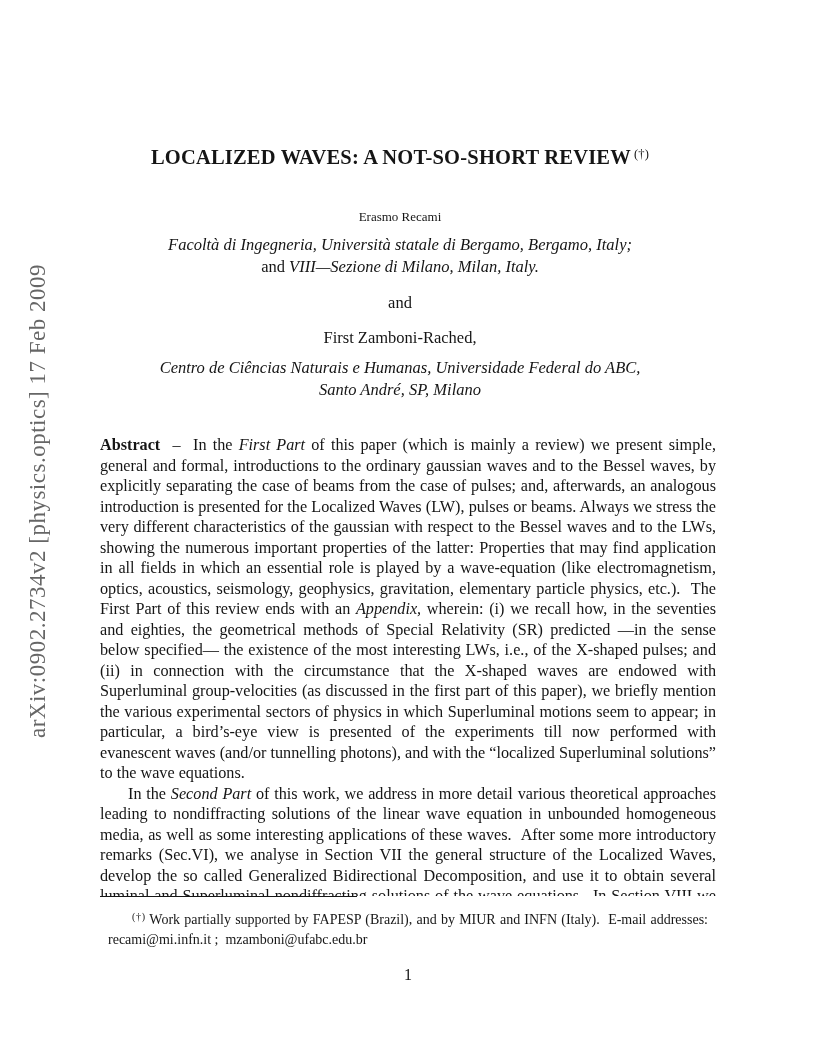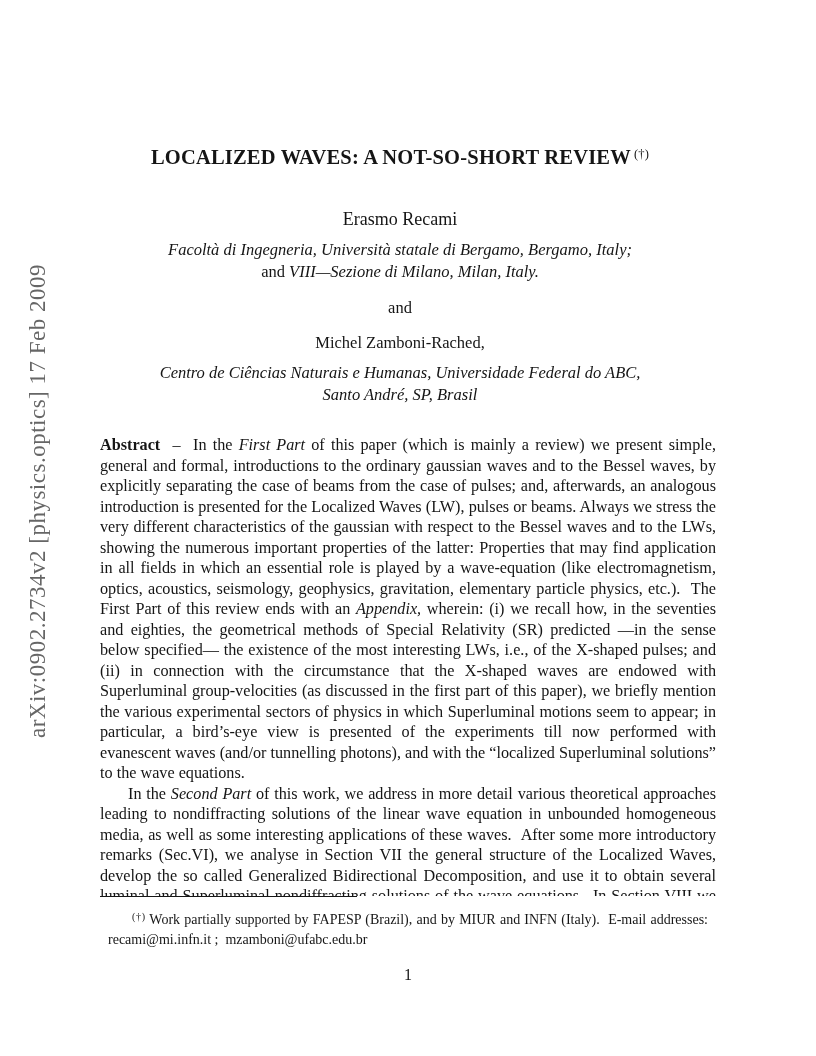--- a/index.html
+++ b/index.html
@@ -37,21 +37,21 @@
     left:92px;top:146px;width:616px;
     text-align:center;
   }
   .title{
     font-size:20.5px;
     font-weight:bold;
     letter-spacing:0.2px;
     margin:0 0 40px 0;
   }
   .title sup{font-size:12.5px;font-weight:normal;vertical-align:6px;margin-left:3px;}
-  .author{font-size:18px;margin:0 0 9px 0;}
+  .author{font-size:13px;margin:0 0 9px 0;}
   .affiliation{font-size:16.5px;font-style:italic;line-height:22px;margin:0;font-family:Liberation Serif, serif;}
   .affiliation .roman{font-style:normal;}
   .connector{font-size:16.5px;margin:15px 0 15px 0;}
   .author2{font-size:16.5px;margin:0 0 9px 0;}
   
   .body-text{
     position:absolute;
     left:100px;top:399px;width:616px;
     height:497px;overflow:hidden;
     font-size:16.2px;
@@ -98,24 +98,24 @@
   <div class="header">
     <h1 class="title"><span>LOCALIZED WAVES: A NOT-SO-SHORT REVIEW</span><sup>(†)</sup></h1>
 
     <p class="author">Erasmo Recami</p>
 
     <p class="affiliation"><span>Facoltà di Ingegneria, Università statale di Bergamo, Bergamo, Italy;</span><br>
       <span class="roman">and </span><span>VIII—Sezione di Milano, Milan, Italy.</span></p>
 
     <p class="connector">and</p>
 
-    <p class="author2">Michel Zamboni-Rached,</p>
+    <p class="author2">First Zamboni-Rached,</p>
 
     <p class="affiliation"><span>Centro de Ciências Naturais e Humanas, Universidade Federal do ABC,</span><br>
-      <span>Santo André, SP, Brasil</span></p>
+      <span>Santo André, SP, Milano</span></p>
   </div>
 
   <div class="body-text">
     <p><span class="abstract-label">Abstract</span><span>&nbsp; –&nbsp; In the </span><span class="it">First Part</span><span> of this paper (which is mainly a review) we present simple, general and formal, introductions to the ordinary gaussian waves and to the Bessel waves, by explicitly separating the case of beams from the case of pulses; and, afterwards, an analogous introduction is presented for the Localized Waves (LW), pulses or beams. Always we stress the very different characteristics of the gaussian with respect to the Bessel waves and to the LWs, showing the numerous important properties of the latter: Properties that may find application in all fields in which an essential role is played by a wave-equation (like electromagnetism, optics, acoustics, seismology, geophysics, gravitation, elementary particle physics, etc.). &nbsp;The First Part of this review ends with an </span><span class="it">Appendix,</span><span> wherein: (i) we recall how, in the seventies and eighties, the geometrical methods of Special Relativity (SR) predicted —in the sense below specified— the existence of the most interesting LWs, i.e., of the X-shaped pulses; and (ii) in connection with the circumstance that the X-shaped waves are endowed with Superluminal group-velocities (as discussed in the first part of this paper), we briefly mention the various experimental sectors of physics in which Superluminal motions seem to appear; in particular, a bird’s-eye view is presented of the experiments till now performed with evanescent waves (and/or tunnelling photons), and with the “localized Superluminal solutions” to the wave equations.</span></p>
 
     <p class="indented"><span>In the </span><span class="it">Second Part</span><span> of this work, we address in more detail various theoretical approaches leading to nondiffracting solutions of the linear wave equation in unbounded homogeneous media, as well as some interesting applications of these waves. &nbsp;After some more introductory remarks (Sec.VI), we analyse in Section VII the general structure of the Localized Waves, develop the so called Generalized Bidirectional Decomposition, and use it to obtain several luminal and Superluminal nondiffracting solutions of the wave equations. &nbsp;In Section VIII we present a method for getting a space-time focusing by a continuous superposition of X-Shaped pulses of different velocities. &nbsp;Section IX addresses</span></p>
   </div>
 
   <div class="footnote">
     <hr class="footnote-rule">

